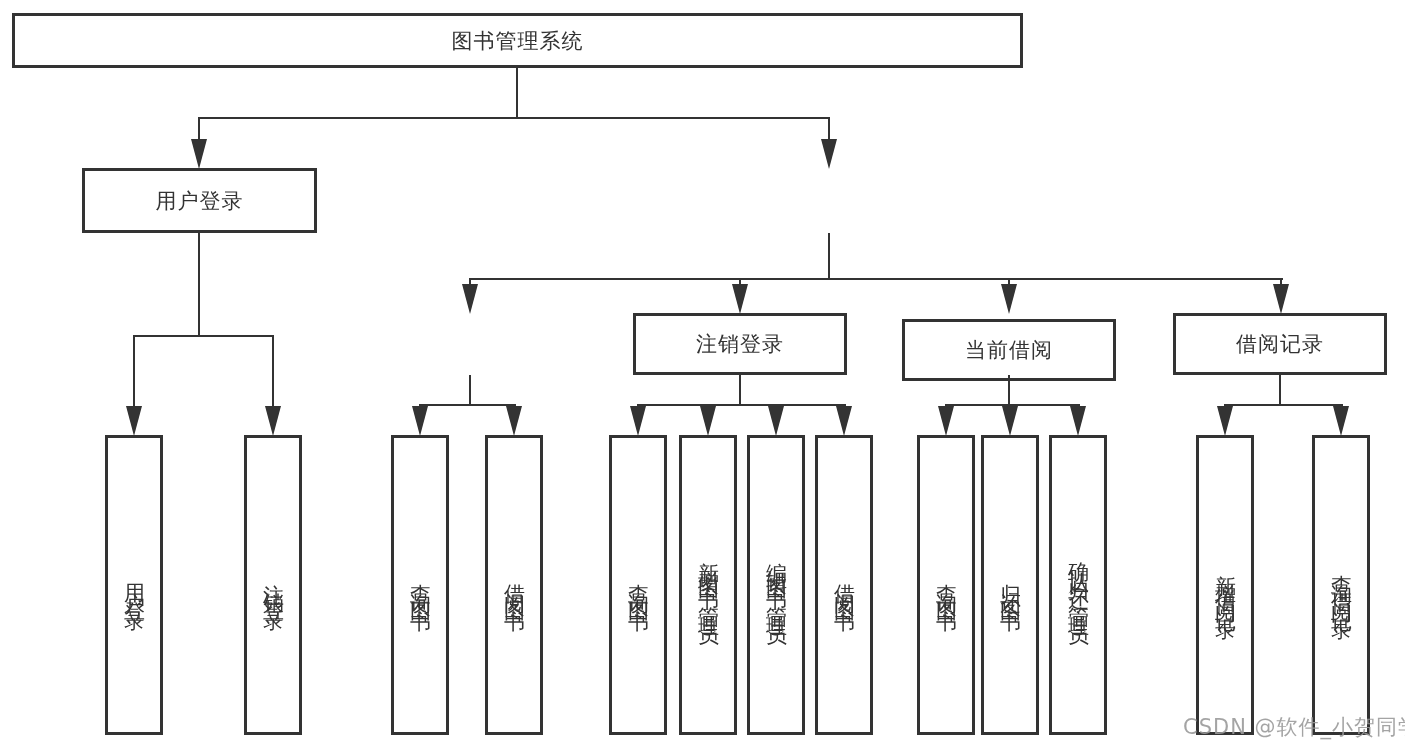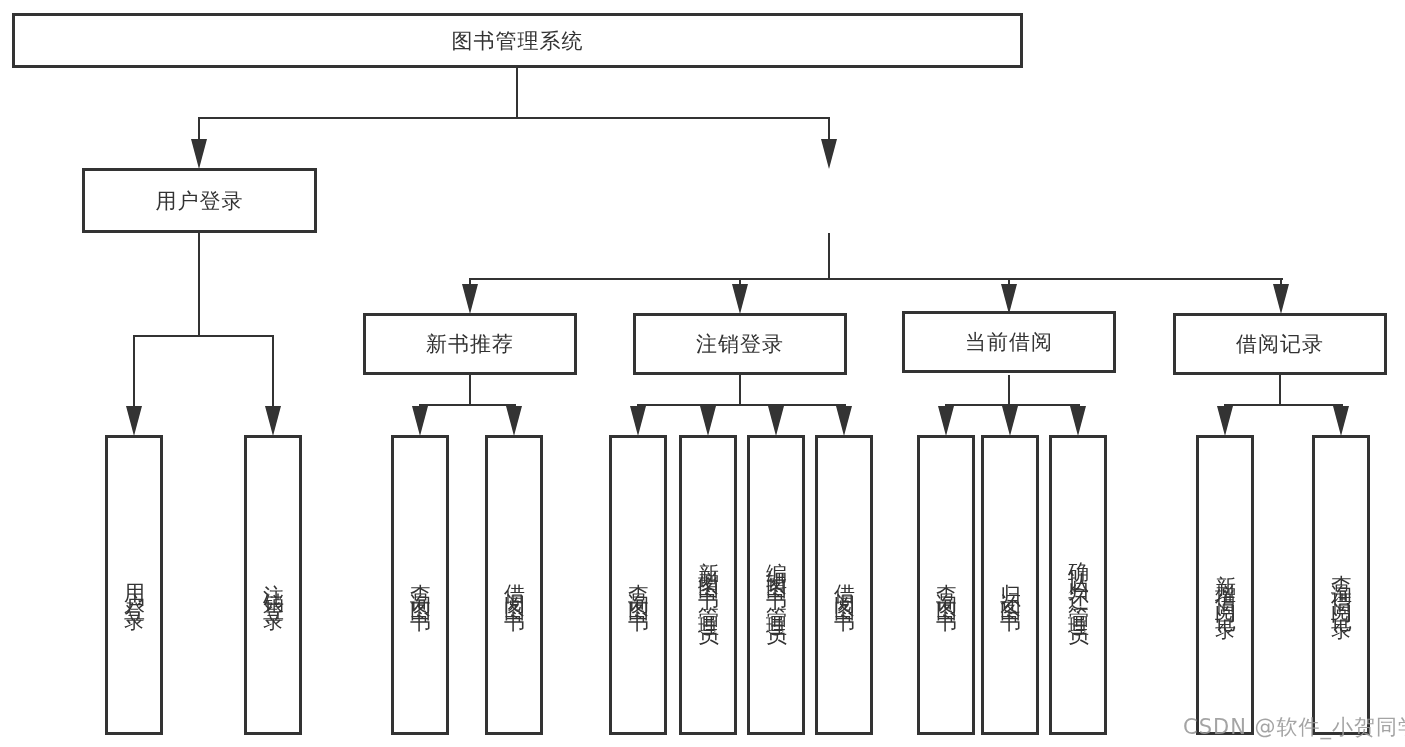--- a/index.html
+++ b/index.html
@@ -81,23 +81,22 @@
   <i class="ln" style="left:469px;top:278px;width:814px;height:2px;"></i>
   <i class="ln" style="left:469px;top:278px;width:2px;height:8px;"></i>
   <i class="ln" style="left:739px;top:278px;width:2px;height:8px;"></i>
   <i class="ln" style="left:1008px;top:278px;width:2px;height:8px;"></i>
   <i class="ln" style="left:1280px;top:278px;width:2px;height:8px;"></i>
   <i class="ar" style="left:462px;top:284px;"></i>
   <i class="ar" style="left:732px;top:284px;"></i>
   <i class="ar" style="left:1001px;top:284px;"></i>
   <i class="ar" style="left:1273px;top:284px;"></i>
 
-  <div class="node" style="left:363px;top:313px;width:214px;height:62px;">新书推荐</div>
   <div class="node" style="left:633px;top:313px;width:214px;height:62px;">注销登录</div>
-  <div class="node" style="left:902px;top:311px;width:214px;height:62px;">当前借阅</div>
+  <div class="node" style="left:902px;top:319px;width:214px;height:62px;">当前借阅</div>
   <div class="node" style="left:1173px;top:313px;width:214px;height:62px;text-align:right;">借阅记录</div>
 
   <i class="ln" style="left:469px;top:375px;width:2px;height:31px;"></i>
   <i class="ln" style="left:419px;top:404px;width:97px;height:2px;"></i>
   <i class="ar" style="left:412px;top:406px;"></i>
   <i class="ar" style="left:506px;top:406px;"></i>
 
   <i class="ln" style="left:739px;top:375px;width:2px;height:31px;"></i>
   <i class="ln" style="left:637px;top:404px;width:209px;height:2px;"></i>
   <i class="ar" style="left:630px;top:406px;"></i>

